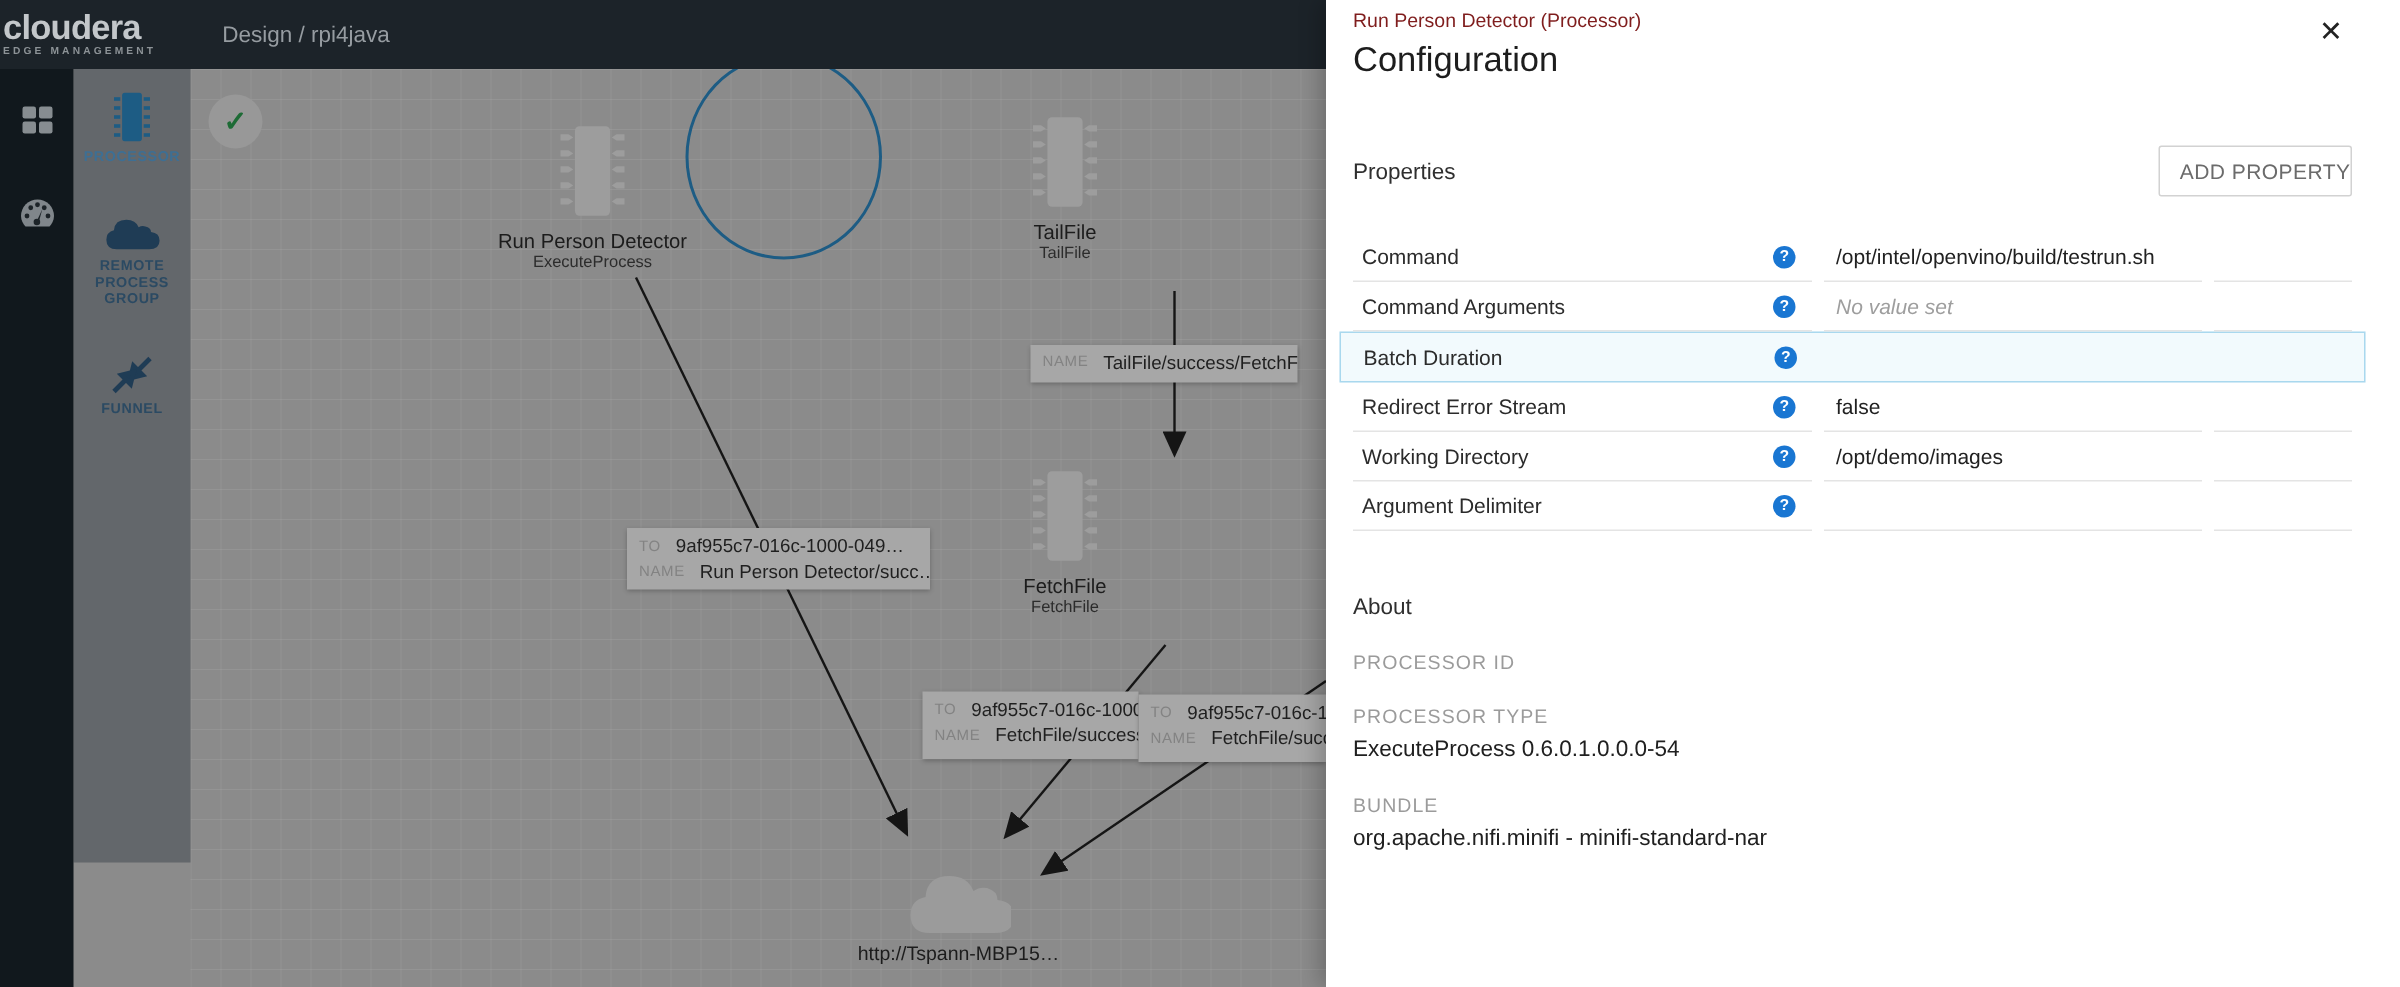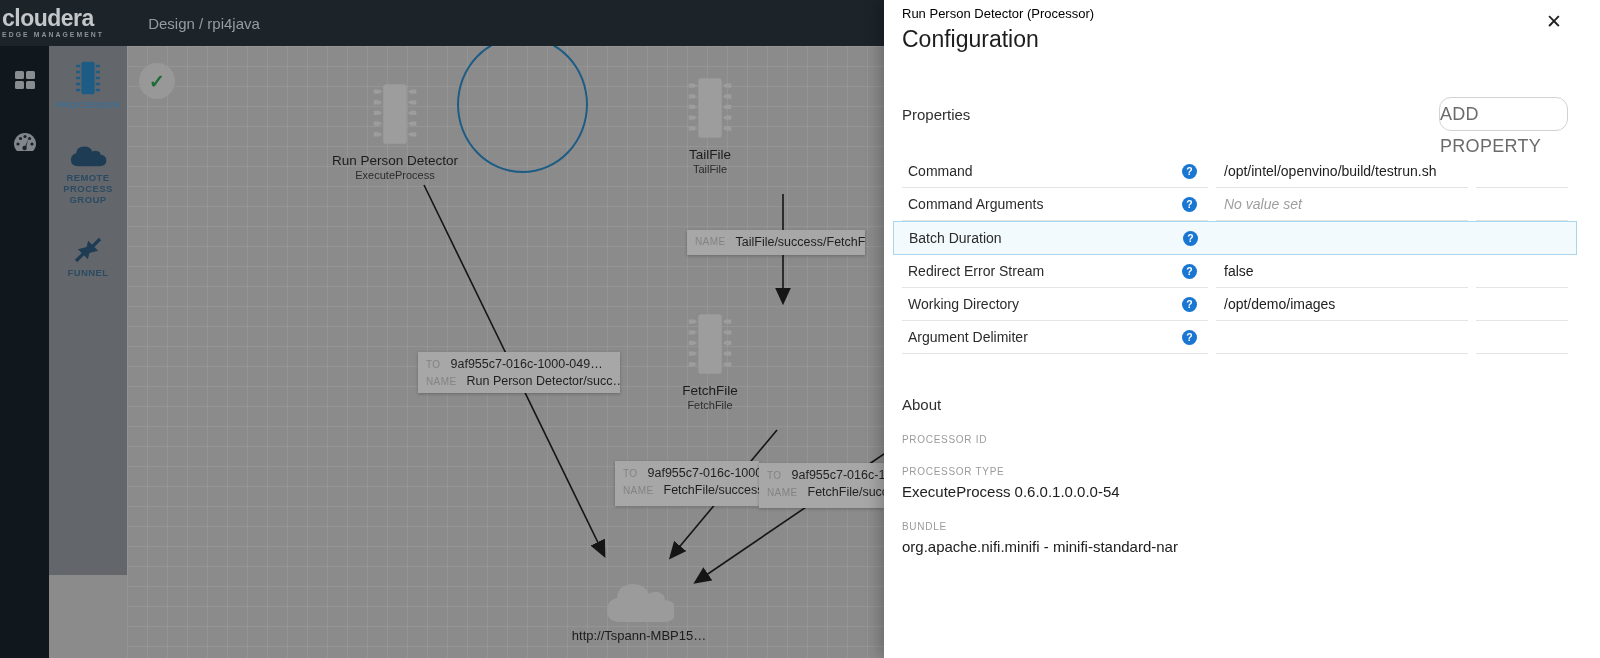--- a/index.html
+++ b/index.html
@@ -62,28 +62,28 @@
   .lblA { left:560px; top:184px; width:178px; height:25px; }
   .lblA .row { line-height:16px; }
   .lblB { left:291px; top:306px; width:202px; height:41px; }
   .lblC1 { left:488px; top:415px; width:144px; height:45px; }
   .lblC2 { left:632px; top:417px; width:125px; height:45px; }
 
   
   .panel { position:absolute; left:884px; top:0; width:716px; height:658px; background:#ffffff;
            box-shadow:-5px 0 14px rgba(0,0,0,.22); z-index:5; }
   .panel-inner { padding:6px 32px 0 18px; position:relative; height:100%; }
-  .p-subtitle { font-size:13px; color:#000000; }
+  .p-subtitle { font-size:13px; color:#7f1d1d; }
   .p-title { font-size:23px; color:#1d1d1d; margin-top:5px; }
   .close-btn { position:absolute; right:38px; top:12px; font-size:19px; color:#222; cursor:pointer; line-height:1; }
 
   .props-head { margin-top:44px; display:flex; align-items:center; justify-content:space-between; }
   .props-heading { font-size:15px; color:#2f2f2f; }
-  .add-btn { width:129px; height:34px; background:#fff; border:1px solid #d2d2d2; border-radius:12px;
-             font-size:18px; color:#6b6b6b; letter-spacing:.3px; text-align:left; line-height:32px;
+  .add-btn { width:129px; height:34px; background:#fff; border:1px solid #d2d2d2; border-radius:2px;
+             font-size:14px; color:#6b6b6b; letter-spacing:.3px; text-align:right; line-height:32px;
              cursor:pointer; font-family:"Liberation Sans", sans-serif; }
 
   .ptable { margin-top:24px; }
   .thead { display:flex; height:28px; align-items:center; border-bottom:1px solid #dcdcdc; }
   .th1 { width:312px; padding-left:6px; font-size:12px; color:#8f8f8f; }
   .th2 { flex:1; padding-left:16px; font-size:12px; color:#8f8f8f; }
   .prow { display:flex; height:33px; align-items:center; cursor:pointer; }
   .c-prop { width:280px; padding-left:6px; height:100%; display:flex; align-items:center;
             font-size:14px; color:#2b2b2b; border-bottom:1px solid #e4e4e4; }
   .c-help { width:26px; height:100%; display:flex; align-items:center; border-bottom:1px solid #e4e4e4; }
@@ -92,21 +92,21 @@
   .c-fill { flex:1; margin-left:8px; height:100%; border-bottom:1px solid #e4e4e4; }
   .c-val.empty { font-style:italic; color:#9e9e9e; }
   .prow.highlight { background:#f2fafd; border:1px solid #a9d8ee; margin:0 -9px; padding:16px 9px; }
   .prow.highlight .c-prop, .prow.highlight .c-help, .prow.highlight .c-val, .prow.highlight .c-fill { border-bottom:none; }
   .help-ic { width:15px; height:15px; border-radius:50%; background:#1976d2; color:#fff; font-size:10.5px;
              font-weight:bold; display:flex; align-items:center; justify-content:center; cursor:pointer; }
 
   .about { margin-top:42px; }
   .about-heading { font-size:15px; color:#2f2f2f; }
   .afield { margin-top:21px; }
-  .afield .al { font-size:10px; color:#9b9b9b; letter-spacing:.7px;margin-top:10px; }
+  .afield .al { font-size:13px; color:#9b9b9b; letter-spacing:.7px;margin-top:10px; }
   .afield .av { font-size:15px; color:#202020; margin-top:6px; }
 </style>
 </head>
 <body>
 
 <div class="app">
 
   <div class="topbar">
     <div class="logo">
       <div class="brand">cloudera</div>

